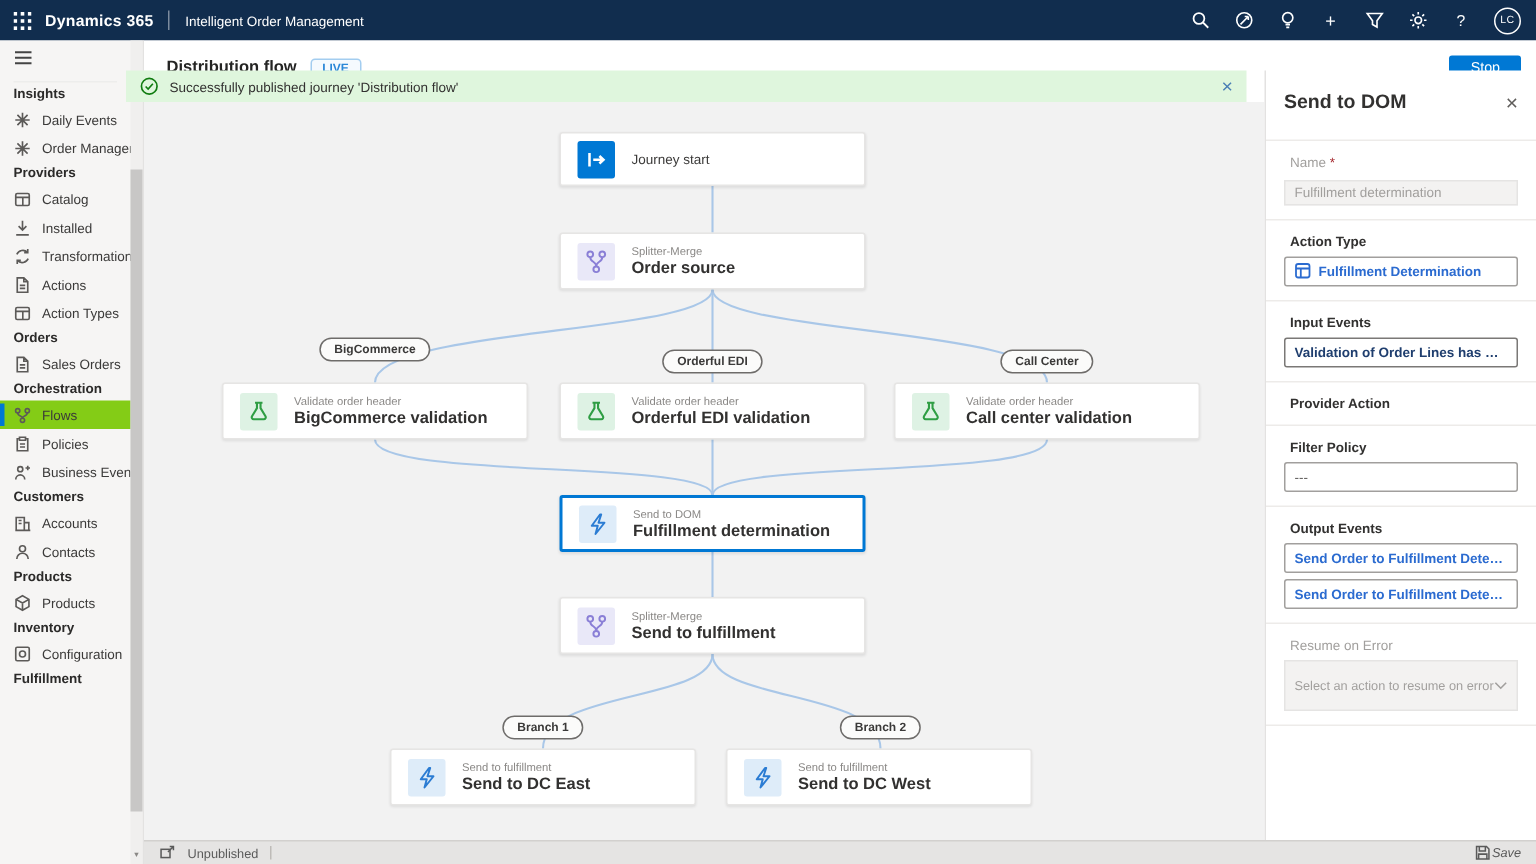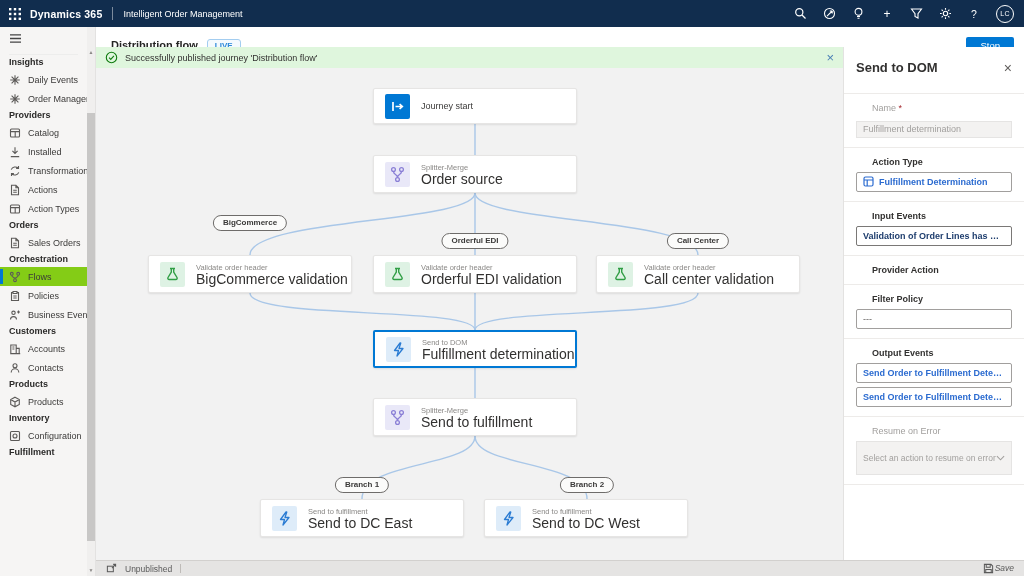--- a/index.html
+++ b/index.html
@@ -31,46 +31,46 @@
   .sthumb { position:absolute; left:0; width:8px; top:86px; height:428px; background:#c8c7c6; }
   .sarrow { position:absolute; left:0; width:8px; font-size:5px; color:#8a8886; text-align:center; cursor:pointer; }
 
   
   .mheader { position:absolute; left:96px; top:27px; width:928px; height:36px; background:#fff; display:flex; align-items:center; }
   .mtitle { font-size:11px; font-weight:bold; color:#242423; margin-left:15px; }
   .live { margin-left:9px; font-size:8px; font-weight:bold; color:#2b88d8; border:1px solid #a3cdf0; background:#f5fafe; border-radius:3px; padding:1px 7px; }
   .stopbtn { margin-left:auto; margin-right:10px; background:#0078d4; color:#fff; font-size:9.5px; padding:2.5px 14px; border-radius:2px; cursor:pointer; }
 
   
-  .banner { position:absolute; left:96px; top:47px; width:747px; height:21px; background:#dff6dd; display:flex; align-items:center; gap:7px; padding:0 9px; }
+  .banner { position:absolute; left:84px; top:47px; width:747px; height:21px; background:#dff6dd; display:flex; align-items:center; gap:7px; padding:0 9px; }
   .banner-msg { font-size:9px; color:#323130; }
   .banner-x { margin-left:auto; color:#4a7fb5; font-size:13px; line-height:13px; cursor:pointer; }
 
   
   .canvas { position:absolute; left:96px; top:68px; width:747px; height:492px; background:#f2f2f2; overflow:hidden; }
   .edges { position:absolute; left:0; top:0; }
   .node { position:absolute; width:204px; height:38px; background:#fff; border:1px solid #e6e5e4; border-radius:2px; box-shadow:0 1px 2px rgba(0,0,0,.09); display:flex; align-items:center; gap:11px; padding-left:11px; cursor:pointer; }
   .node.sel { border:2px solid #0078d4; }
   .nicon { width:25px; height:25px; border-radius:2px; flex:0 0 25px; display:flex; align-items:center; justify-content:center; }
   .ni-start { background:#0078d4; }
   .ni-split { background:#e9e8f8; }
   .ni-validate { background:#def2e4; }
   .ni-bolt { background:#deecf9; }
   .nsub { font-size:7.5px; color:#8a8886; line-height:10px; }
-  .ntitle { font-size:14px; font-weight:normal; color:#323130; line-height:12px; }
+  .ntitle { font-size:11px; font-weight:bold; color:#323130; line-height:12px; }
   .ntitle.solo { font-weight:normal; font-size:9px; color:#3b3a39; }
   .pill { position:absolute; transform:translateX(-50%); height:16px; line-height:14px; padding:0 9px; background:#fbfbfa; border:1.4px solid #6e6c6a; border-radius:9px; font-size:8px; font-weight:bold; color:#3b3a39; white-space:nowrap; }
 
   
   .panel { position:absolute; left:843px; top:47px; width:181px; height:513px; background:#fff; border-left:1px solid #e3e2e1; padding:0 12px; }
   .ptitle-row { display:flex; align-items:center; justify-content:space-between; padding:13px 0 9px; }
   .ptitle { font-size:13px; font-weight:bold; color:#323130; }
   .px { font-size:14px; color:#605e5c; line-height:14px; cursor:pointer; }
   .pdiv { border-top:1px solid #edebe9; margin:9px -12px 0; }
-  .plabel { font-size:9px; font-weight:bold; color:#323130; margin:9px 16px 5px; }
+  .plabel { font-size:9px; font-weight:bold; color:#323130; margin:9px 4px 5px; }
   .plabel.dis { color:#a19f9d; font-weight:normal; }
   .star { color:#a4262c; }
   .pinput { width:100%; height:17px; background:#f3f2f1; border:1px solid #e5e4e3; font-size:9px; color:#a19f9d; padding:0 6px; font-family:"Liberation Sans",sans-serif; }
   .chip { height:20px; border:1px solid #a19f9d; border-radius:2px; background:#fff; display:flex; align-items:center; gap:5px; padding:0 6px; font-size:9px; cursor:pointer; margin-bottom:4px; overflow:hidden; }
   .chip .txt { white-space:nowrap; overflow:hidden; text-overflow:ellipsis; }
   .chip.blue .txt { color:#2b6bd0; font-weight:bold; }
   .chip.navy { border-color:#7a7876; }
   .chip.navy .txt { color:#1f3e6e; font-weight:bold; }
   .chip.plain .txt { color:#605e5c; }
   .pselect { height:34px; background:#f3f2f1; border:1px solid #e5e4e3; display:flex; align-items:center; justify-content:space-between; padding:0 6px; font-size:8.5px; color:#a19f9d; }
@@ -402,21 +402,21 @@
         <svg width="25" height="25" viewBox="0 0 25 25" fill="none" stroke="#2b7cd3" stroke-width="1.3" stroke-linejoin="round">
           <path d="M14 6l-5.5 7.5h4L11 19l6-7.5h-4L14.8 6z"></path>
         </svg>
       </span>
     <div>
         <div class="nsub">Send to fulfillment</div>
         <div class="ntitle">Send to DC West</div>
       </div>
   </div>
 
-  <div class="pill" style="left:154px;top:147px;">BigCommerce</div>
+  <div class="pill" style="left:154px;top:157px;">BigCommerce</div>
   <div class="pill" style="left:379px;top:165px;">Orderful EDI</div>
   <div class="pill" style="left:602px;top:165px;">Call Center</div>
   <div class="pill" style="left:266px;top:409px;">Branch 1</div>
   <div class="pill" style="left:491px;top:409px;">Branch 2</div>
 </div>
 
 <div class="panel">
   <div class="ptitle-row">
     <span class="ptitle">Send to DOM</span>
     <span class="px">×</span>

